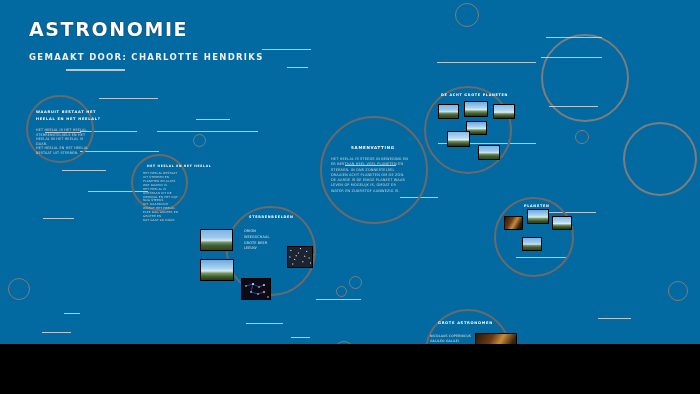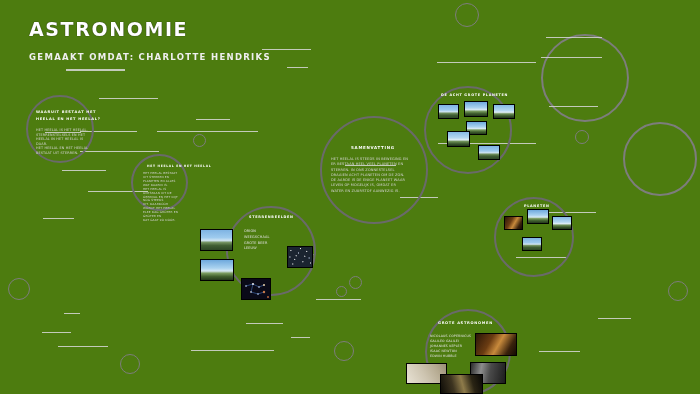--- a/index.html
+++ b/index.html
@@ -1,17 +1,17 @@
 <!DOCTYPE html>
 <html><head>
 <meta charset="utf-8">
 <style>
   html,body{margin:0;padding:0;background:#000;}
   body{width:700px;height:394px;overflow:hidden;font-family:"Liberation Sans",sans-serif;}
-  #canvas{position:relative;width:700px;height:394px;background:#4d7c0f;overflow:hidden;}
+  #canvas{position:relative;width:700px;height:344px;background:#0369a1;overflow:hidden;}
 
   
   .ring{position:absolute;border-radius:50%;border:2px solid #7d7d7d;box-sizing:border-box;}
   .ring.faint{border-width:2px;border-color:#6a6a6a;}
   .hline{position:absolute;height:1px;background:#d8d8d8;opacity:.85;}
 
   
   #maintitle{position:absolute;left:29px;top:18px;color:#fff;font-size:19px;letter-spacing:1.6px;
     font-weight:bold;font-family:"DejaVu Sans",sans-serif;
     -webkit-text-stroke:0px;text-shadow:0 0 1px #000;}
@@ -94,21 +94,21 @@
   <div class="hline" style="left:58px;top:346px;width:50px;"></div>
   <div class="hline" style="left:246px;top:323px;width:37px;"></div>
   <div class="hline" style="left:291px;top:337px;width:19px;"></div>
   <div class="hline" style="left:191px;top:350px;width:83px;"></div>
   <div class="hline" style="left:539px;top:351px;width:41px;"></div>
   <div class="hline" style="left:316px;top:299px;width:45px;"></div>
   <div class="hline" style="left:196px;top:119px;width:34px;"></div>
   <div class="hline" style="left:598px;top:318px;width:33px;"></div>
 
   <div id="maintitle">ASTRONOMIE</div>
-  <div id="subtitle">GEMAAKT OMDAT: CHARLOTTE HENDRIKS</div>
+  <div id="subtitle">GEMAAKT DOOR: CHARLOTTE HENDRIKS</div>
   <div class="hline" style="left:66px;top:70px;width:59px;"></div>
 
   <div class="ring faint" style="left:26px;top:95px;width:68px;height:68px;"></div>
   <div class="node-title" style="left:36px;top:110px;font-size:3.6px;">WAARUIT BESTAAT HET</div>
   <div class="node-title" style="left:36px;top:117px;font-size:3.6px;">HEELAL EN HET HEELAL?</div>
   <div class="node-body tiny" style="left:36px;top:128px;width:55px;">
     <div>HET HEELAL IS HET HEELAL,</div>
     <div>STERRENSTELSELS EN HET</div>
     <div>HEELAL IN HET HEELAL IS DAAR.</div>
     <div>HET HEELAL EN HET HEELAL</div>

